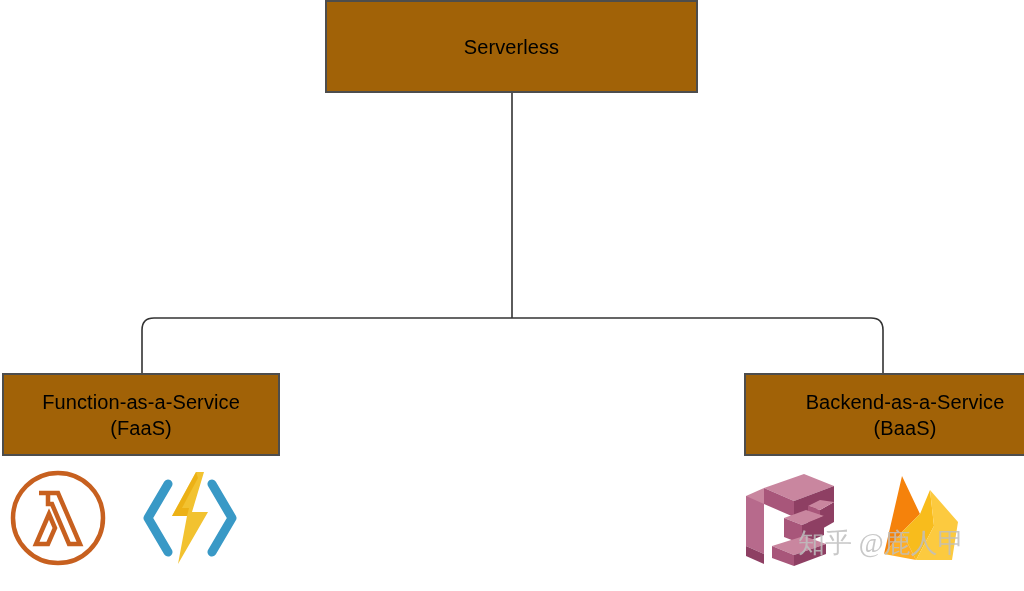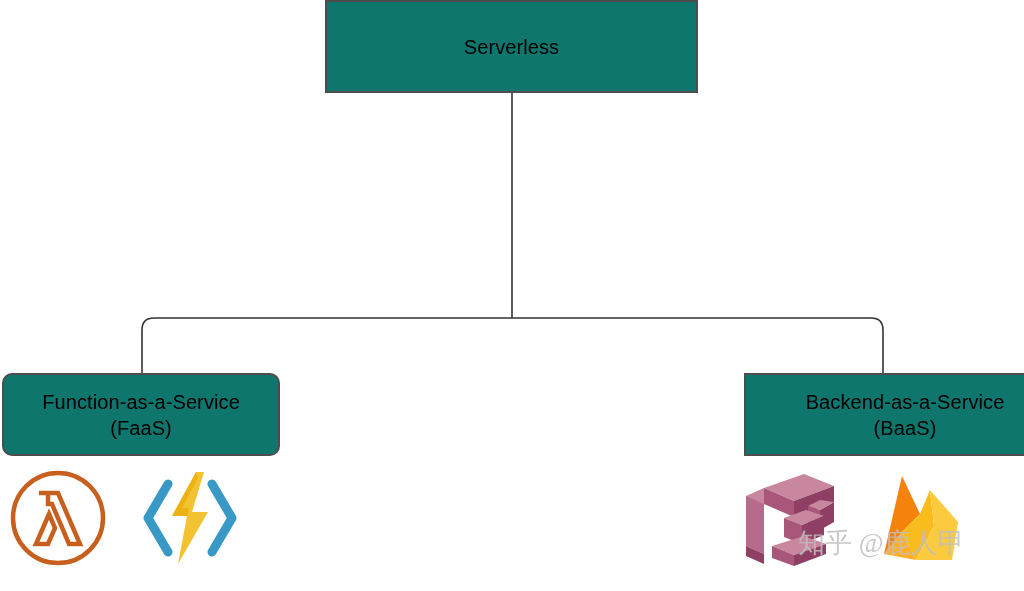--- a/index.html
+++ b/index.html
@@ -31,21 +31,21 @@
     top: 0;
     width: 1024px;
     height: 591px;
     z-index: 1;
   }
 
   
   .node {
     position: absolute;
     box-sizing: border-box;
-    background: #0f766e;
+    background: #a16207;
     border: 2px solid #4d4d4d;
     display: flex;
     align-items: center;
     justify-content: center;
     text-align: center;
     z-index: 2;
   }
   .node-label {
     font-size: 20px;
     line-height: 26px;
@@ -58,21 +58,20 @@
     left: 325px;
     top: 0px;
     width: 373px;
     height: 93px;
   }
   #node-faas {
     left: 2px;
     top: 373px;
     width: 278px;
     height: 83px;
-    border-radius: 10px;
   }
   #node-baas {
     left: 744px;
     top: 373px;
     width: 322px;
     height: 83px;
   }
 
   
   .logo {

